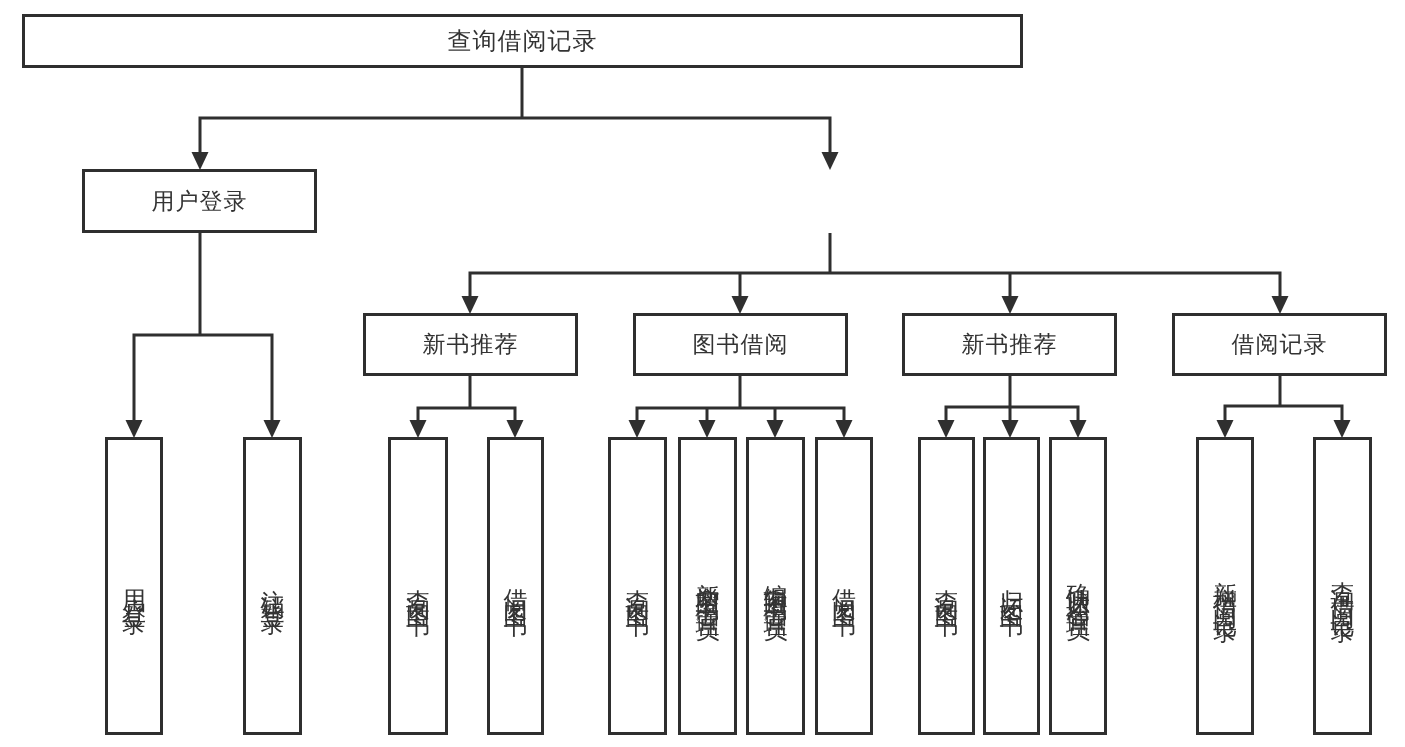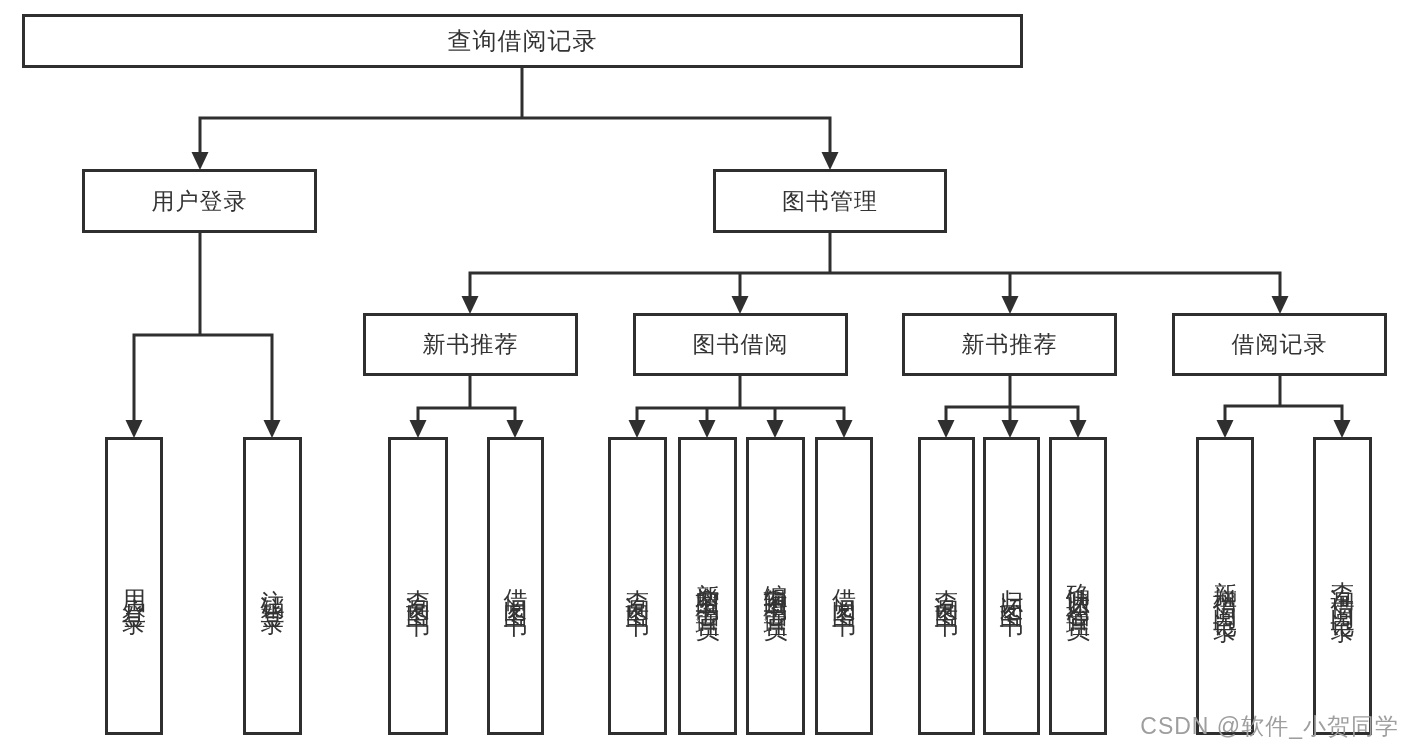--- a/index.html
+++ b/index.html
@@ -104,21 +104,20 @@
       <polygon points="1078,438 1069.5,420 1086.5,420"></polygon>
 
       <polygon points="1225,438 1216.5,420 1233.5,420"></polygon>
       <polygon points="1342,438 1333.5,420 1350.5,420"></polygon>
     </g>
   </svg>
 
   <div class="node h-node root-node" style="left:22px;top:14px;width:1001px;height:54px;">查询借阅记录</div>
 
   <div class="node h-node" style="left:82px;top:169px;width:235px;height:64px;">用户登录</div>
-  <div class="node h-node" style="left:713px;top:169px;width:234px;height:64px;">图书管理</div>
 
   <div class="node h-node" style="left:363px;top:313px;width:215px;height:63px;">新书推荐</div>
   <div class="node h-node" style="left:633px;top:313px;width:215px;height:63px;">图书借阅</div>
   <div class="node h-node" style="left:902px;top:313px;width:215px;height:63px;">新书推荐</div>
   <div class="node h-node" style="left:1172px;top:313px;width:215px;height:63px;">借阅记录</div>
 
   <div class="node leaf" style="left:105px;top:437px;width:58px;height:298px;">
     <span class="vtext">用户登录</span>
   </div>
   <div class="node leaf" style="left:243px;top:437px;width:59px;height:298px;">
@@ -155,14 +154,13 @@
     <span class="vtext long">确认归还（管理员）</span>
   </div>
 
   <div class="node leaf" style="left:1196px;top:437px;width:58px;height:298px;">
     <span class="vtext">新增借阅记录</span>
   </div>
   <div class="node leaf" style="left:1313px;top:437px;width:59px;height:298px;">
     <span class="vtext">查询借阅记录</span>
   </div>
 
-  <div class="watermark">CSDN @软件_小贺同学</div>
 </div>
 
 </body></html>

